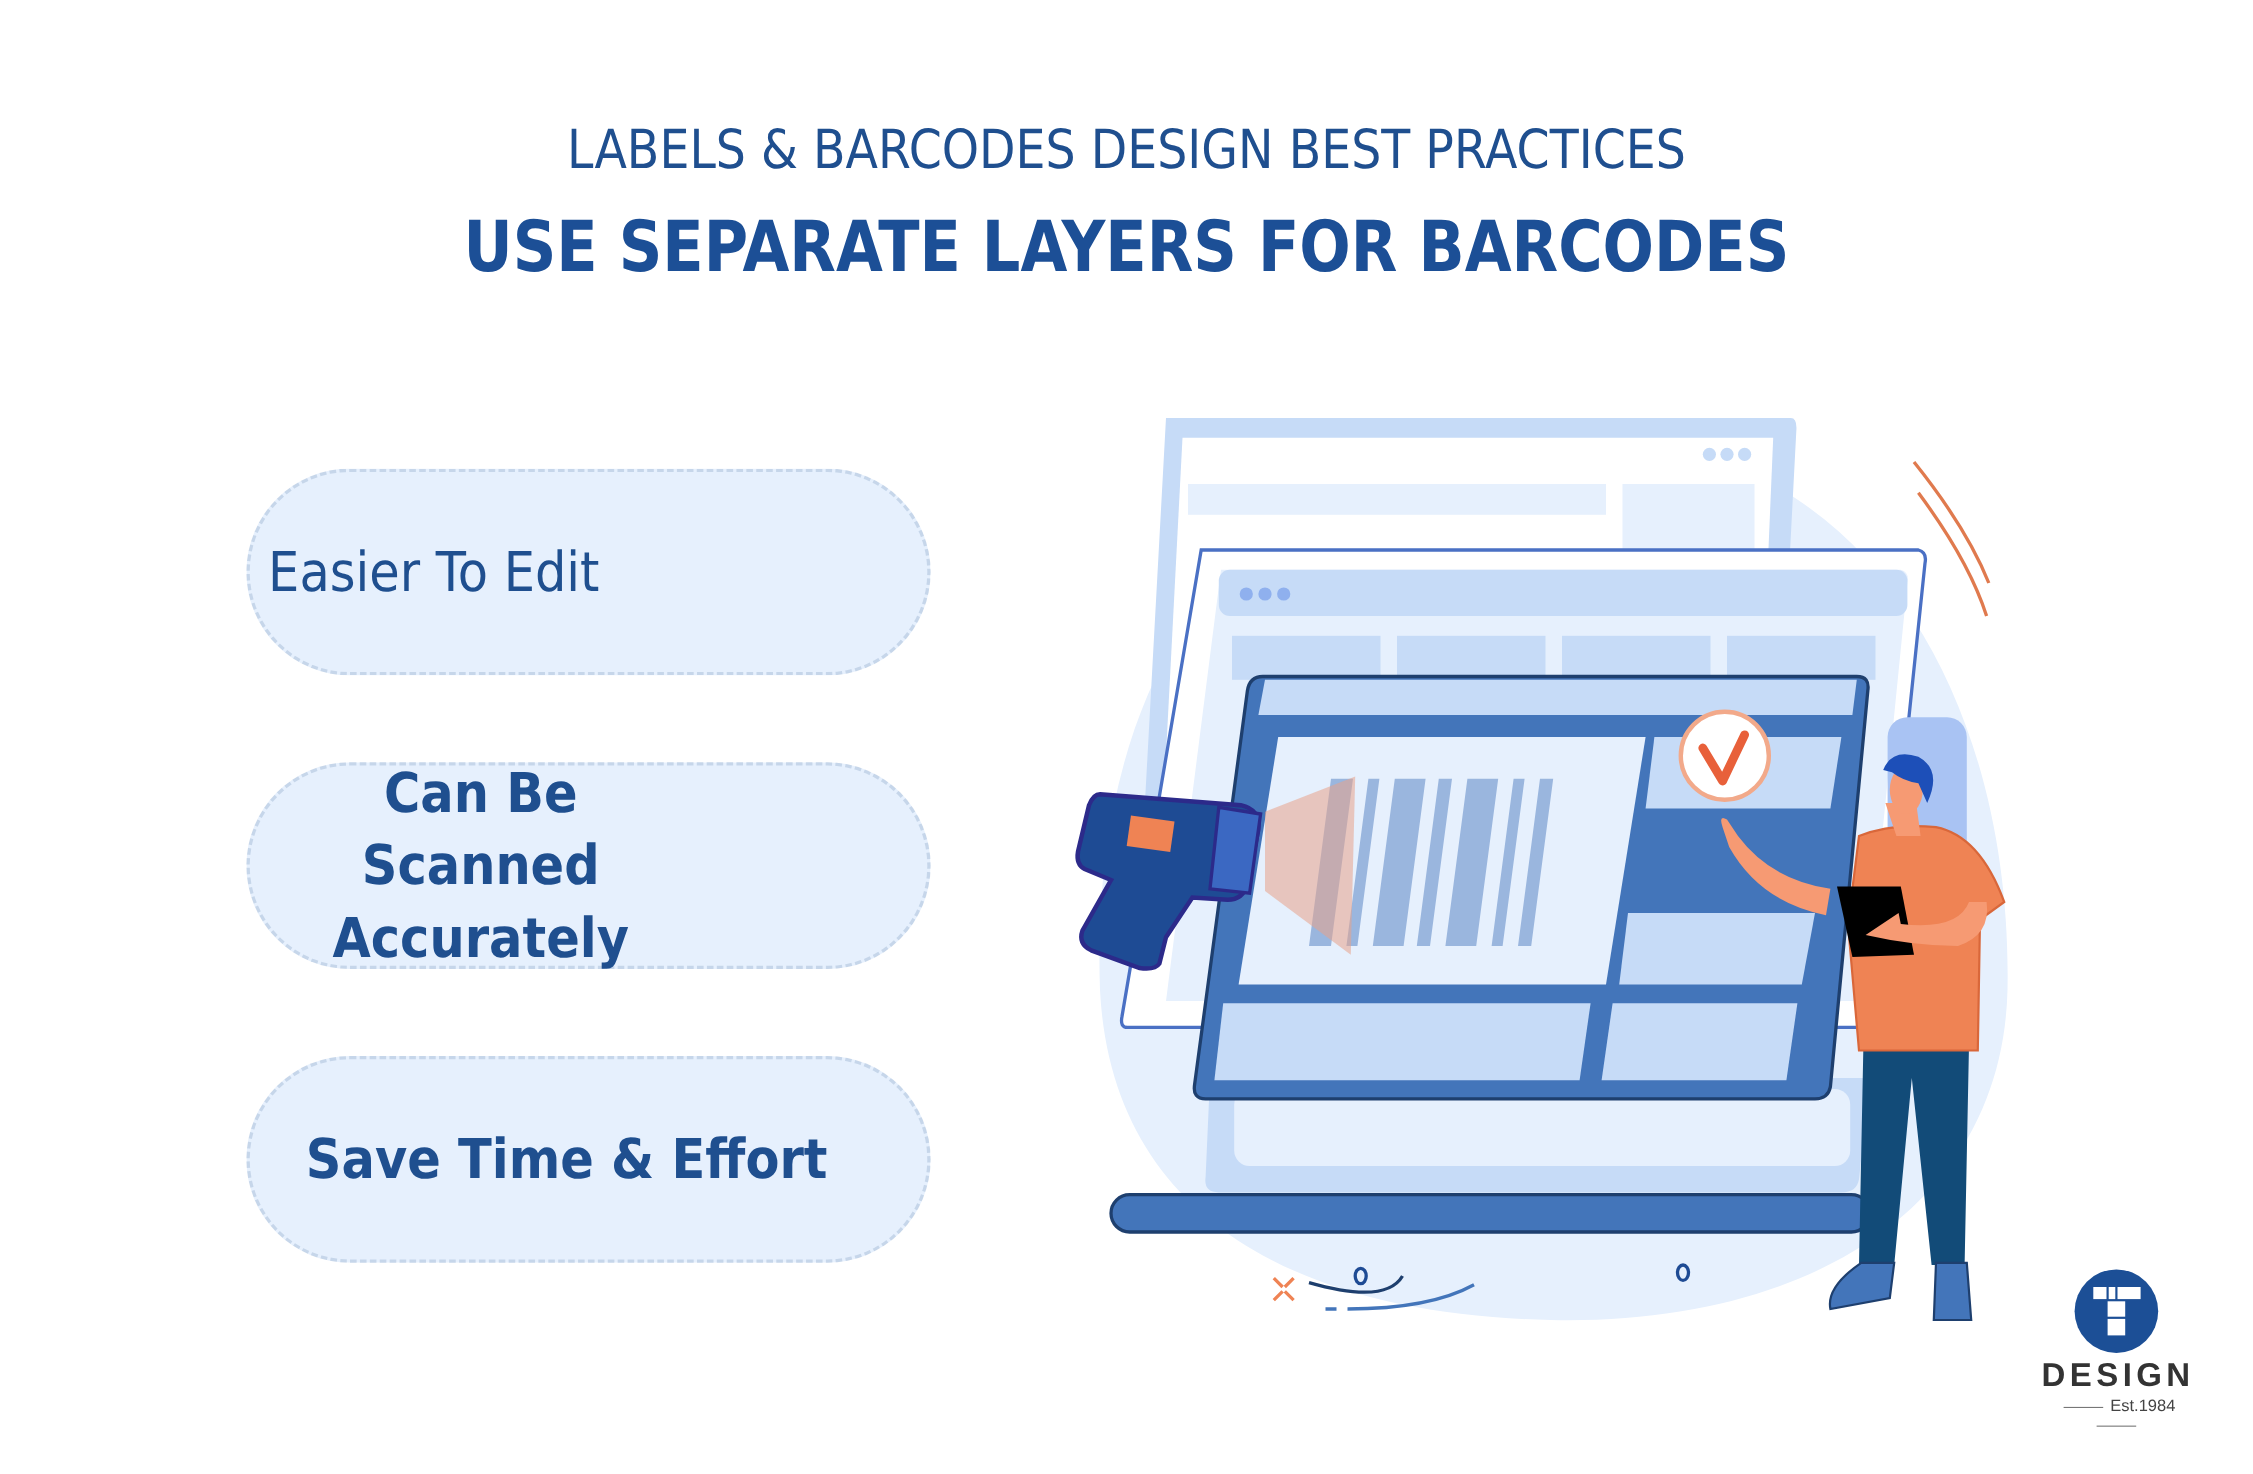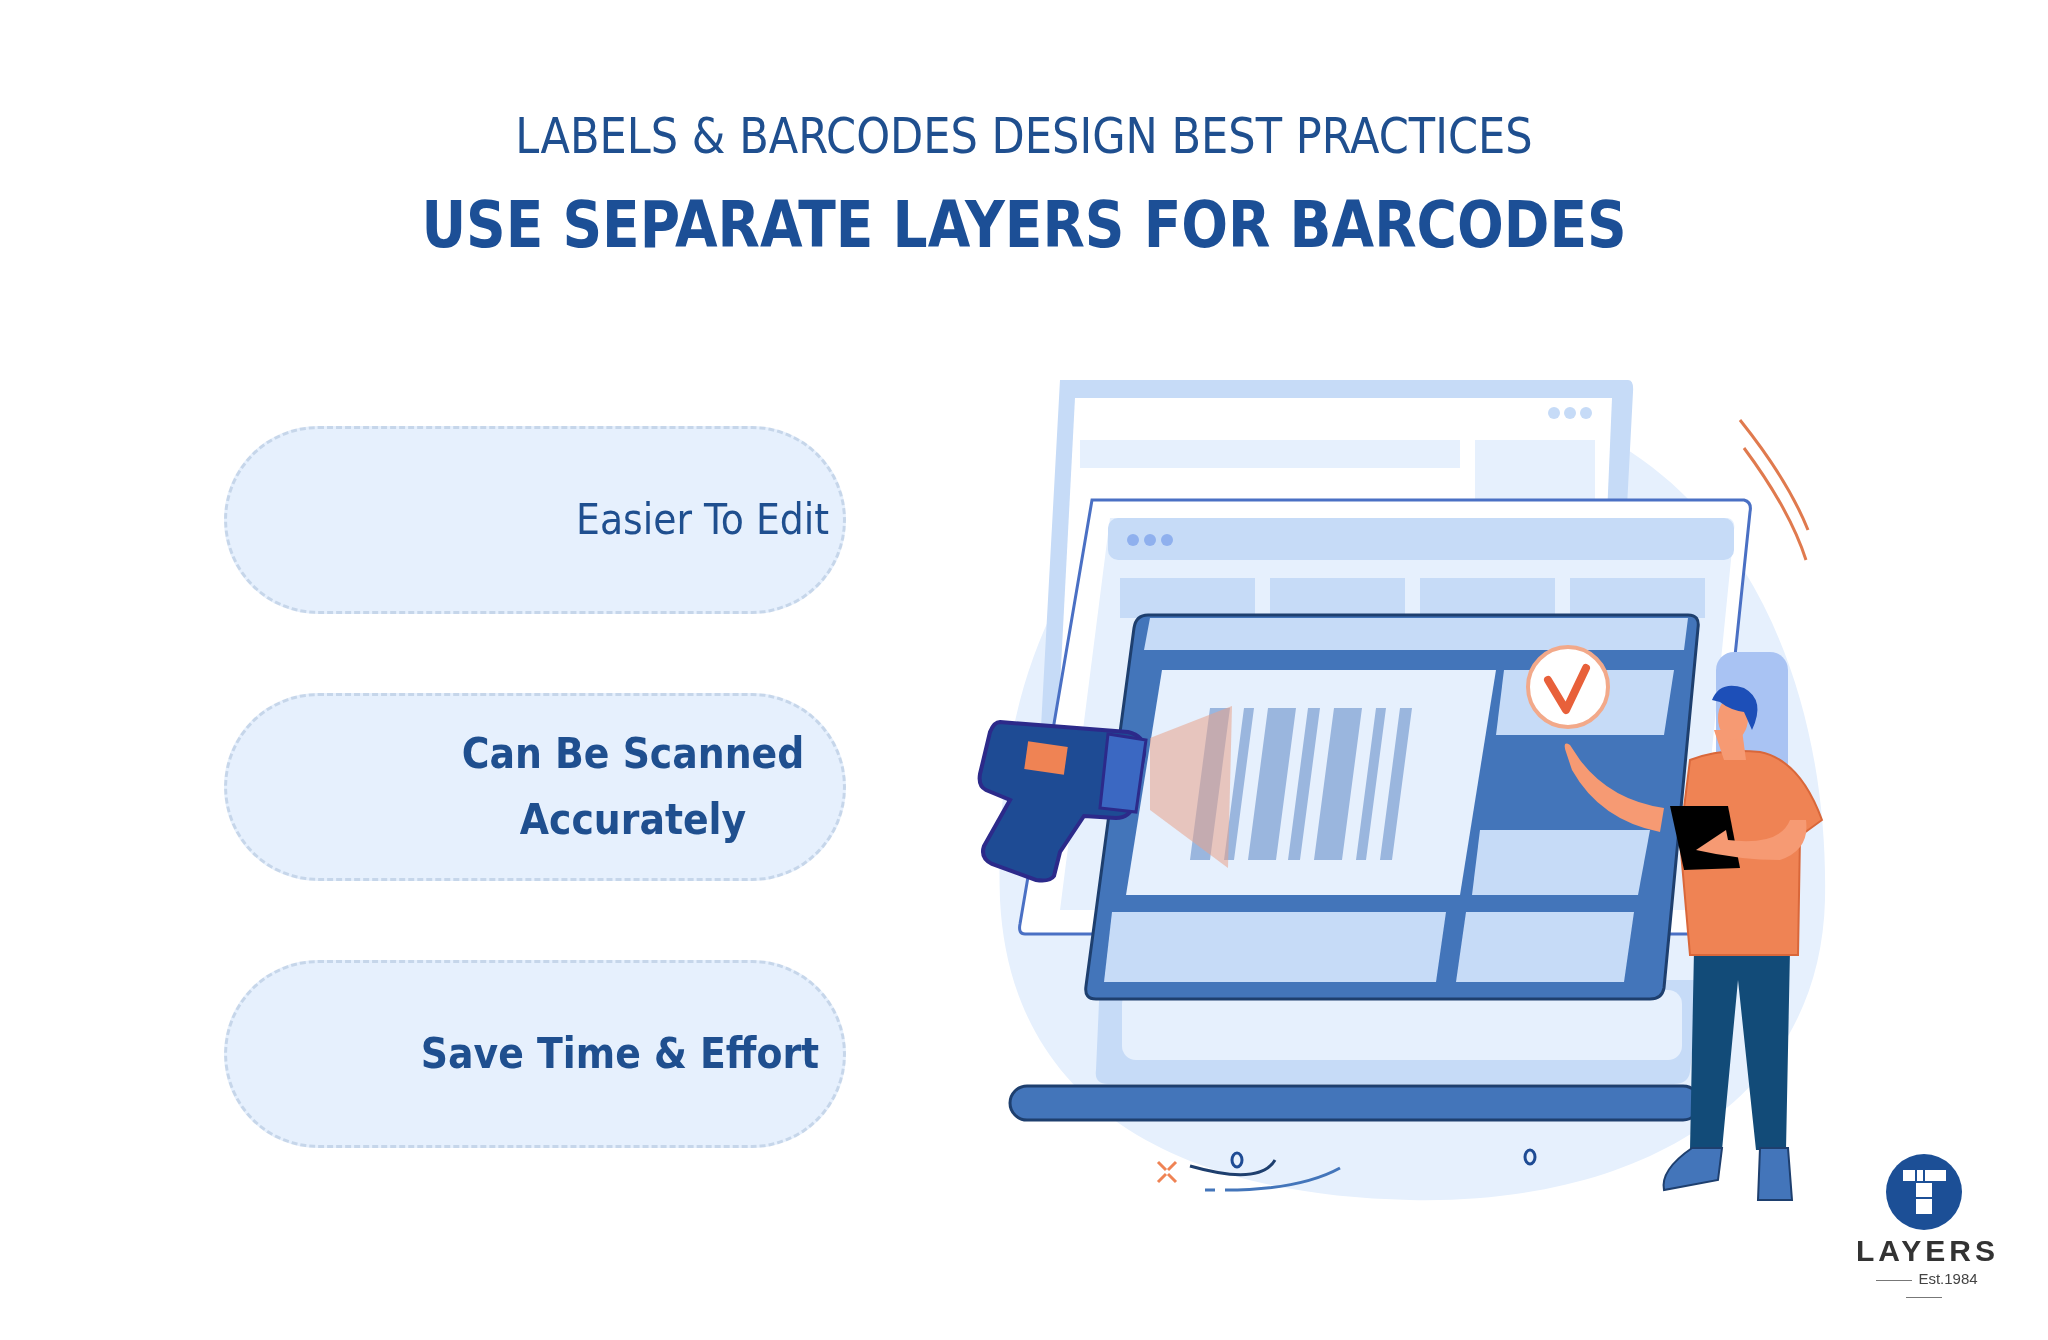--- a/index.html
+++ b/index.html
@@ -1,19 +1,19 @@
 <!DOCTYPE html>
 <html><head>
 <meta charset="utf-8">
 <style>
   html, body { margin:0; padding:0; }
   body { width:2048px; height:1340px; background:#ffffff; position:relative; overflow:hidden; font-family:"DejaVu Sans", sans-serif; }
   .kicker { position:absolute; left:0; width:2048px; top:108px; text-align:center; color:#1f4f8f; font-size:49px; letter-spacing:0px; font-weight:normal; transform:scaleX(0.88); transform-origin:center; }
   .title { position:absolute; left:0; width:2048px; top:188px; text-align:center; color:#1c4f96; font-size:64px; font-weight:bold; transform:scaleX(0.86); transform-origin:center; }
-  .pill { position:absolute; left:224px; width:622px; height:188px; border:3px dashed #c6d6ea; border-radius:100px; background:#e6f0fd; display:flex; align-items:center; justify-content:flex-end; text-align:center; color:#1f4f8f; font-size:42px; line-height:66px; box-sizing:border-box; }
+  .pill { position:absolute; left:224px; width:622px; height:188px; border:3px dashed #c6d6ea; border-radius:100px; background:#e6f0fd; display:flex; align-items:center; justify-content:flex-start; text-align:center; color:#1f4f8f; font-size:50px; line-height:66px; box-sizing:border-box; }
   .pill span { display:block; transform:scaleX(0.9); }
   .illu { position:absolute; left:960px; top:360px; width:920px; height:880px; }
   .logo { position:absolute; left:1856px; top:1150px; width:136px; height:140px; }
   .logo-circle { position:absolute; left:30px; top:4px; width:76px; height:76px; border-radius:50%; background:#1c4f96; }
   .logo-text { position:absolute; left:0; top:84px; width:136px; text-align:center; font-family:"Liberation Sans", sans-serif; font-weight:bold; font-size:30px; letter-spacing:4px; color:#333333; }
   .logo-est { position:absolute; left:0; top:120px; width:136px; text-align:center; font-family:"Liberation Sans", sans-serif; font-size:15px; color:#444; }
   .logo-est:before, .logo-est:after { content:""; display:inline-block; width:36px; height:1px; background:#777; vertical-align:middle; margin:0 6px; }
 </style>
 </head>
 <body>
@@ -115,15 +115,15 @@
 <div class="logo">
   <div class="logo-circle">
     <svg width="76" height="76" viewBox="0 0 76 76" xmlns="http://www.w3.org/2000/svg">
       <rect x="17" y="16" width="12" height="11" fill="#fff"></rect>
       <rect x="31" y="16" width="6" height="11" fill="#fff"></rect>
       <rect x="39" y="16" width="21" height="11" fill="#fff"></rect>
       <rect x="30" y="29" width="16" height="14" fill="#fff"></rect>
       <rect x="30" y="45" width="16" height="15" fill="#fff"></rect>
     </svg>
   </div>
-  <div class="logo-text">LAYERS</div>
+  <div class="logo-text">DESIGN</div>
   <div class="logo-est">Est.1984</div>
 </div>
 
 </body></html>

